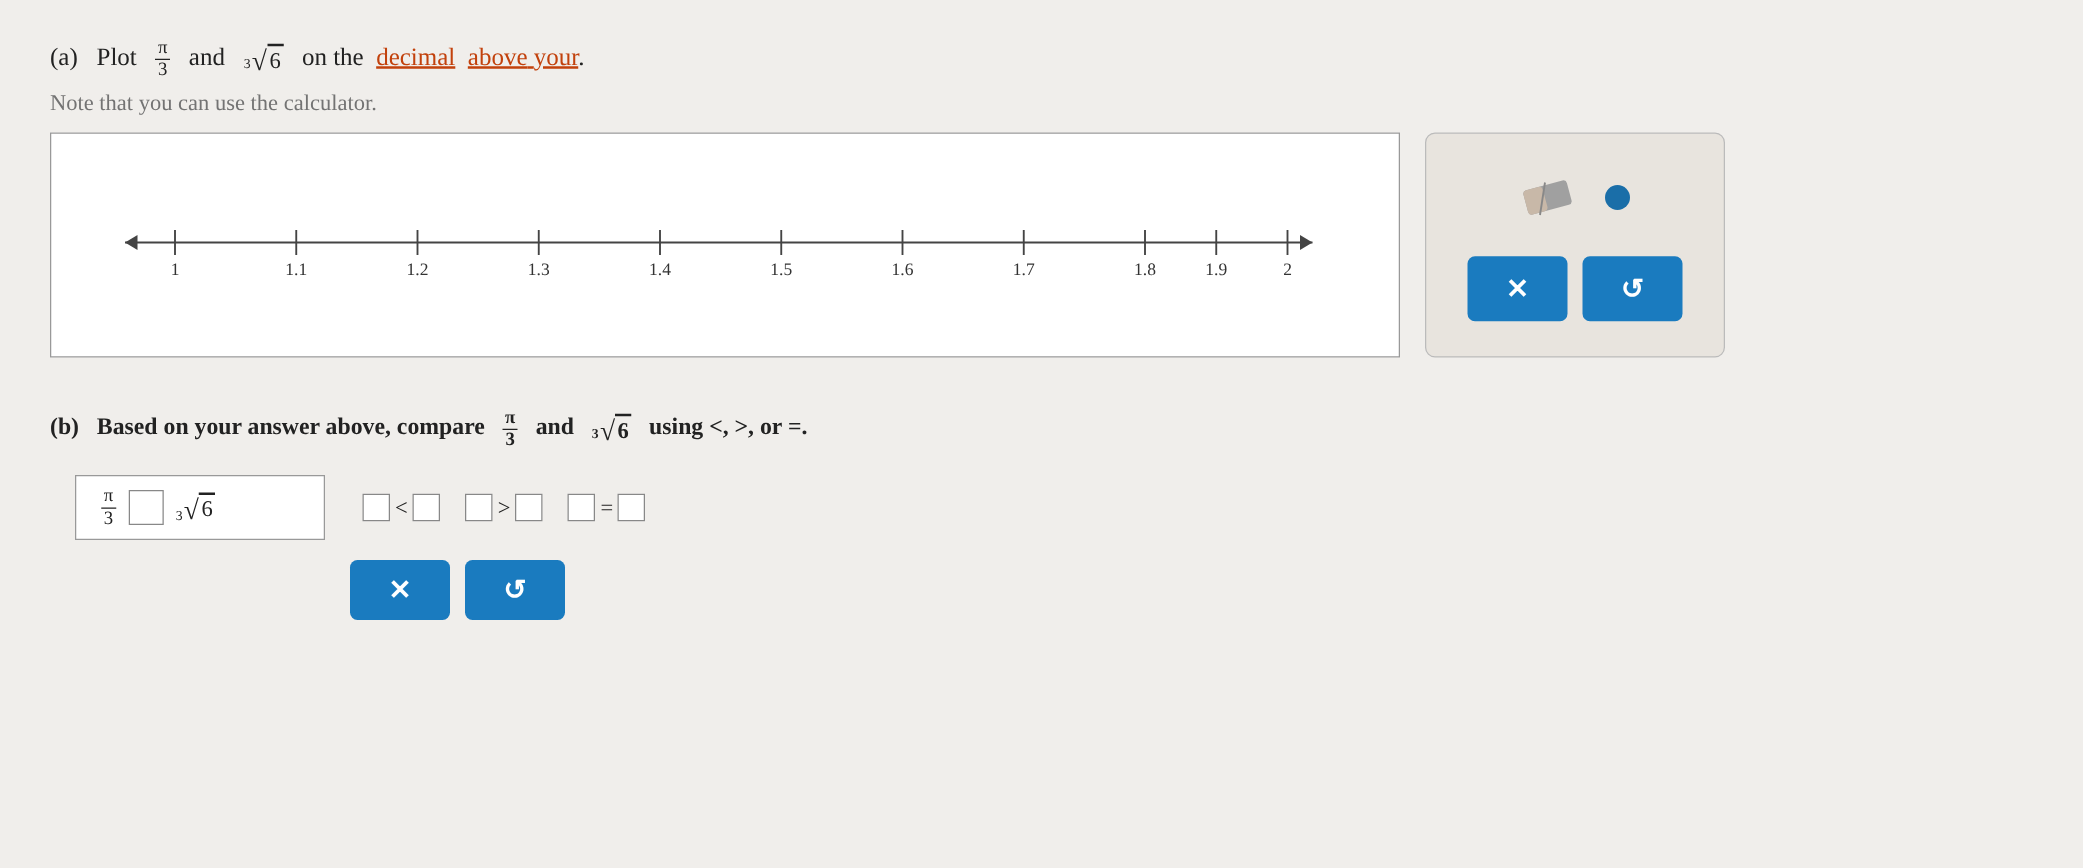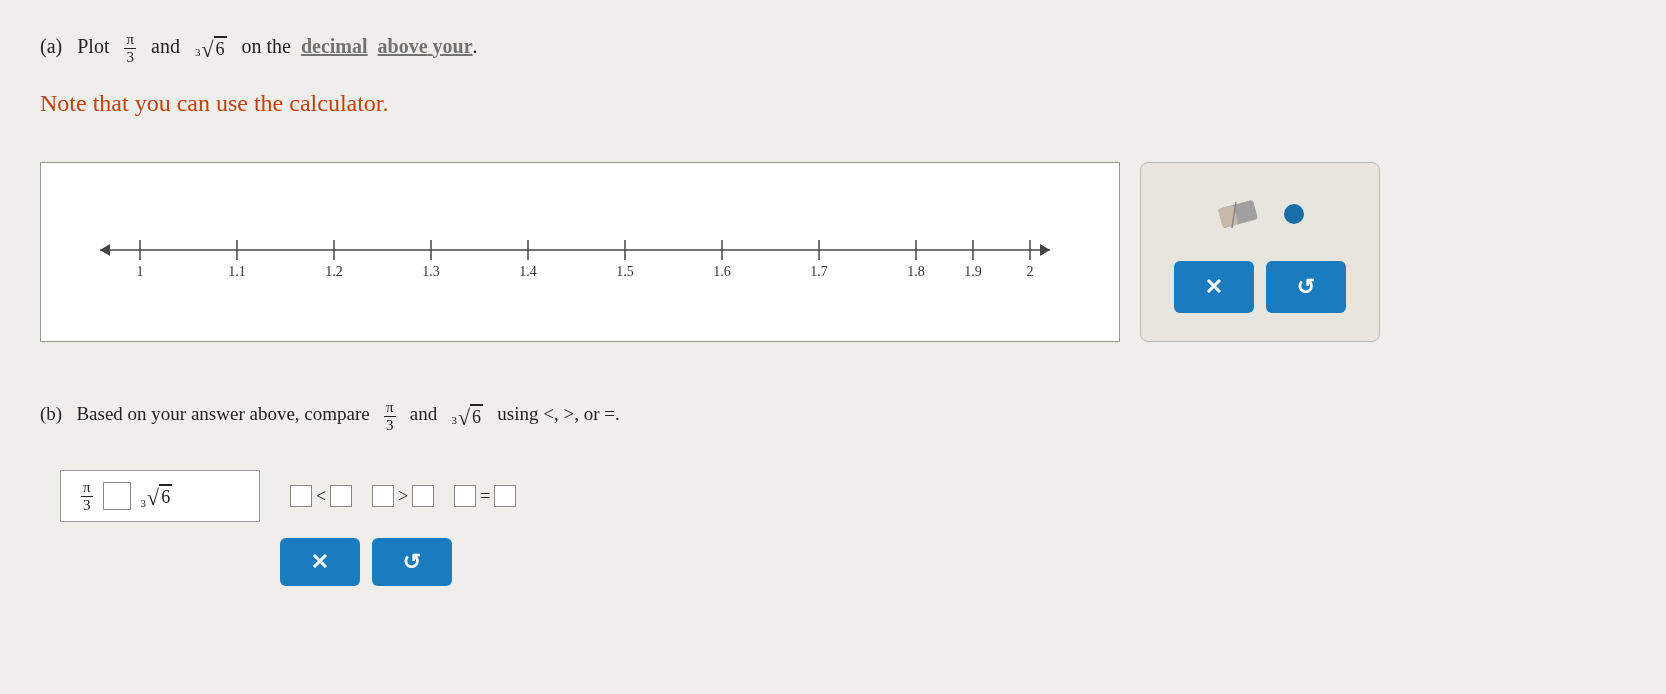--- a/index.html
+++ b/index.html
@@ -10,40 +10,39 @@
       font-size: 18px;
       color: #222;
       padding: 30px 40px;
       min-width: 1666px;
       min-height: 694px;
     }
 
     .main-container {
       display: flex;
       flex-direction: column;
-      gap: 17px;
+      gap: 0;
     }
 
     
     .part-a-title {
       font-size: 20px;
       margin-bottom: 8px;
       line-height: 1.6;
     }
 
     .part-a-title a {
+      color: #c2410c;
+      text-decoration: underline;
+    }
+
+    .note-text {
+      font-size: 18px;
+      margin-bottom: 13px;
       color: #737373;
-      text-decoration: underline;
-      font-weight: bold;
-    }
-
-    .note-text {
-      font-size: 24px;
-      margin-bottom: 28px;
-      color: #c2410c;
     }
 
     
     .number-line-row {
       display: flex;
       align-items: flex-start;
       gap: 20px;
       margin-bottom: 40px;
     }
 
@@ -108,20 +107,21 @@
       display: flex;
       align-items: center;
       justify-content: center;
     }
 
     
     .part-b-title {
       font-size: 19px;
       margin-bottom: 20px;
       line-height: 1.6;
+      font-weight: bold;
     }
 
     .part-b-content {
       display: flex;
       flex-direction: column;
       gap: 12px;
       padding-left: 20px;
     }
 
     .answer-row {

